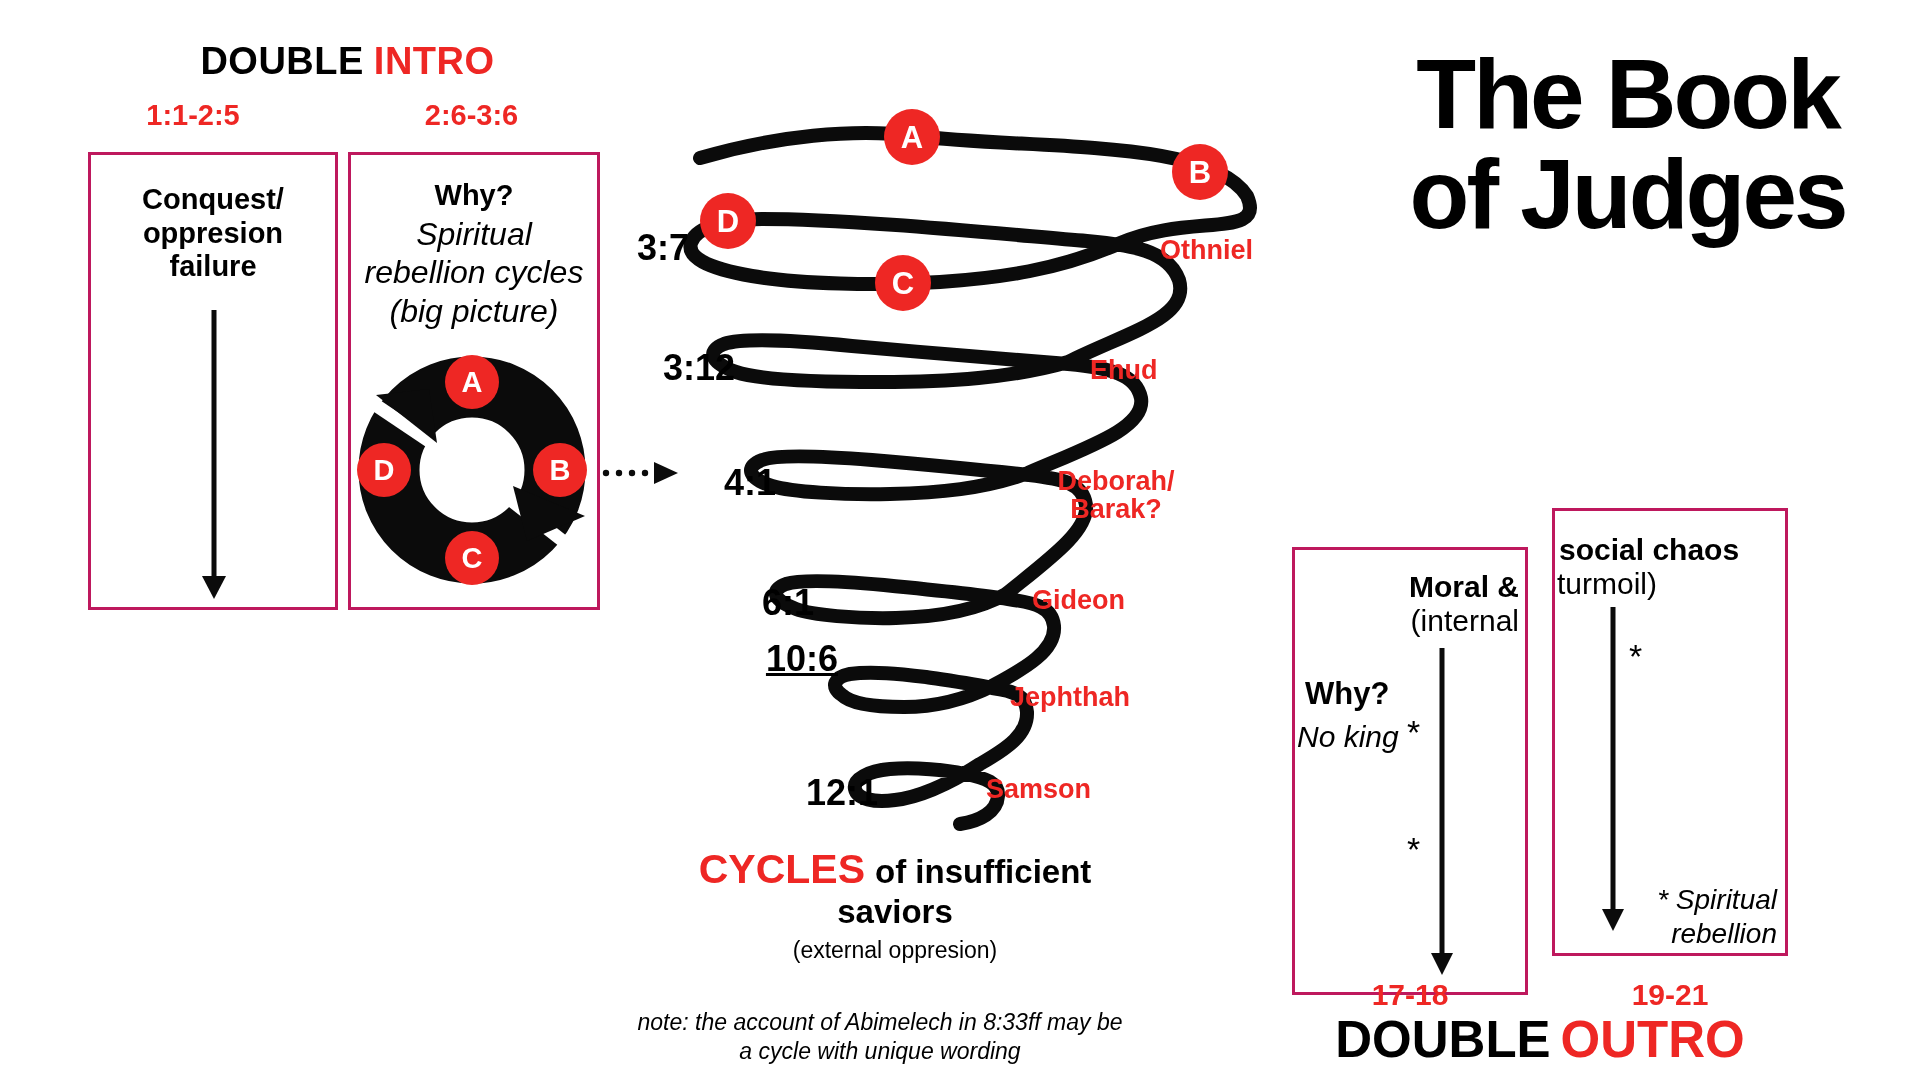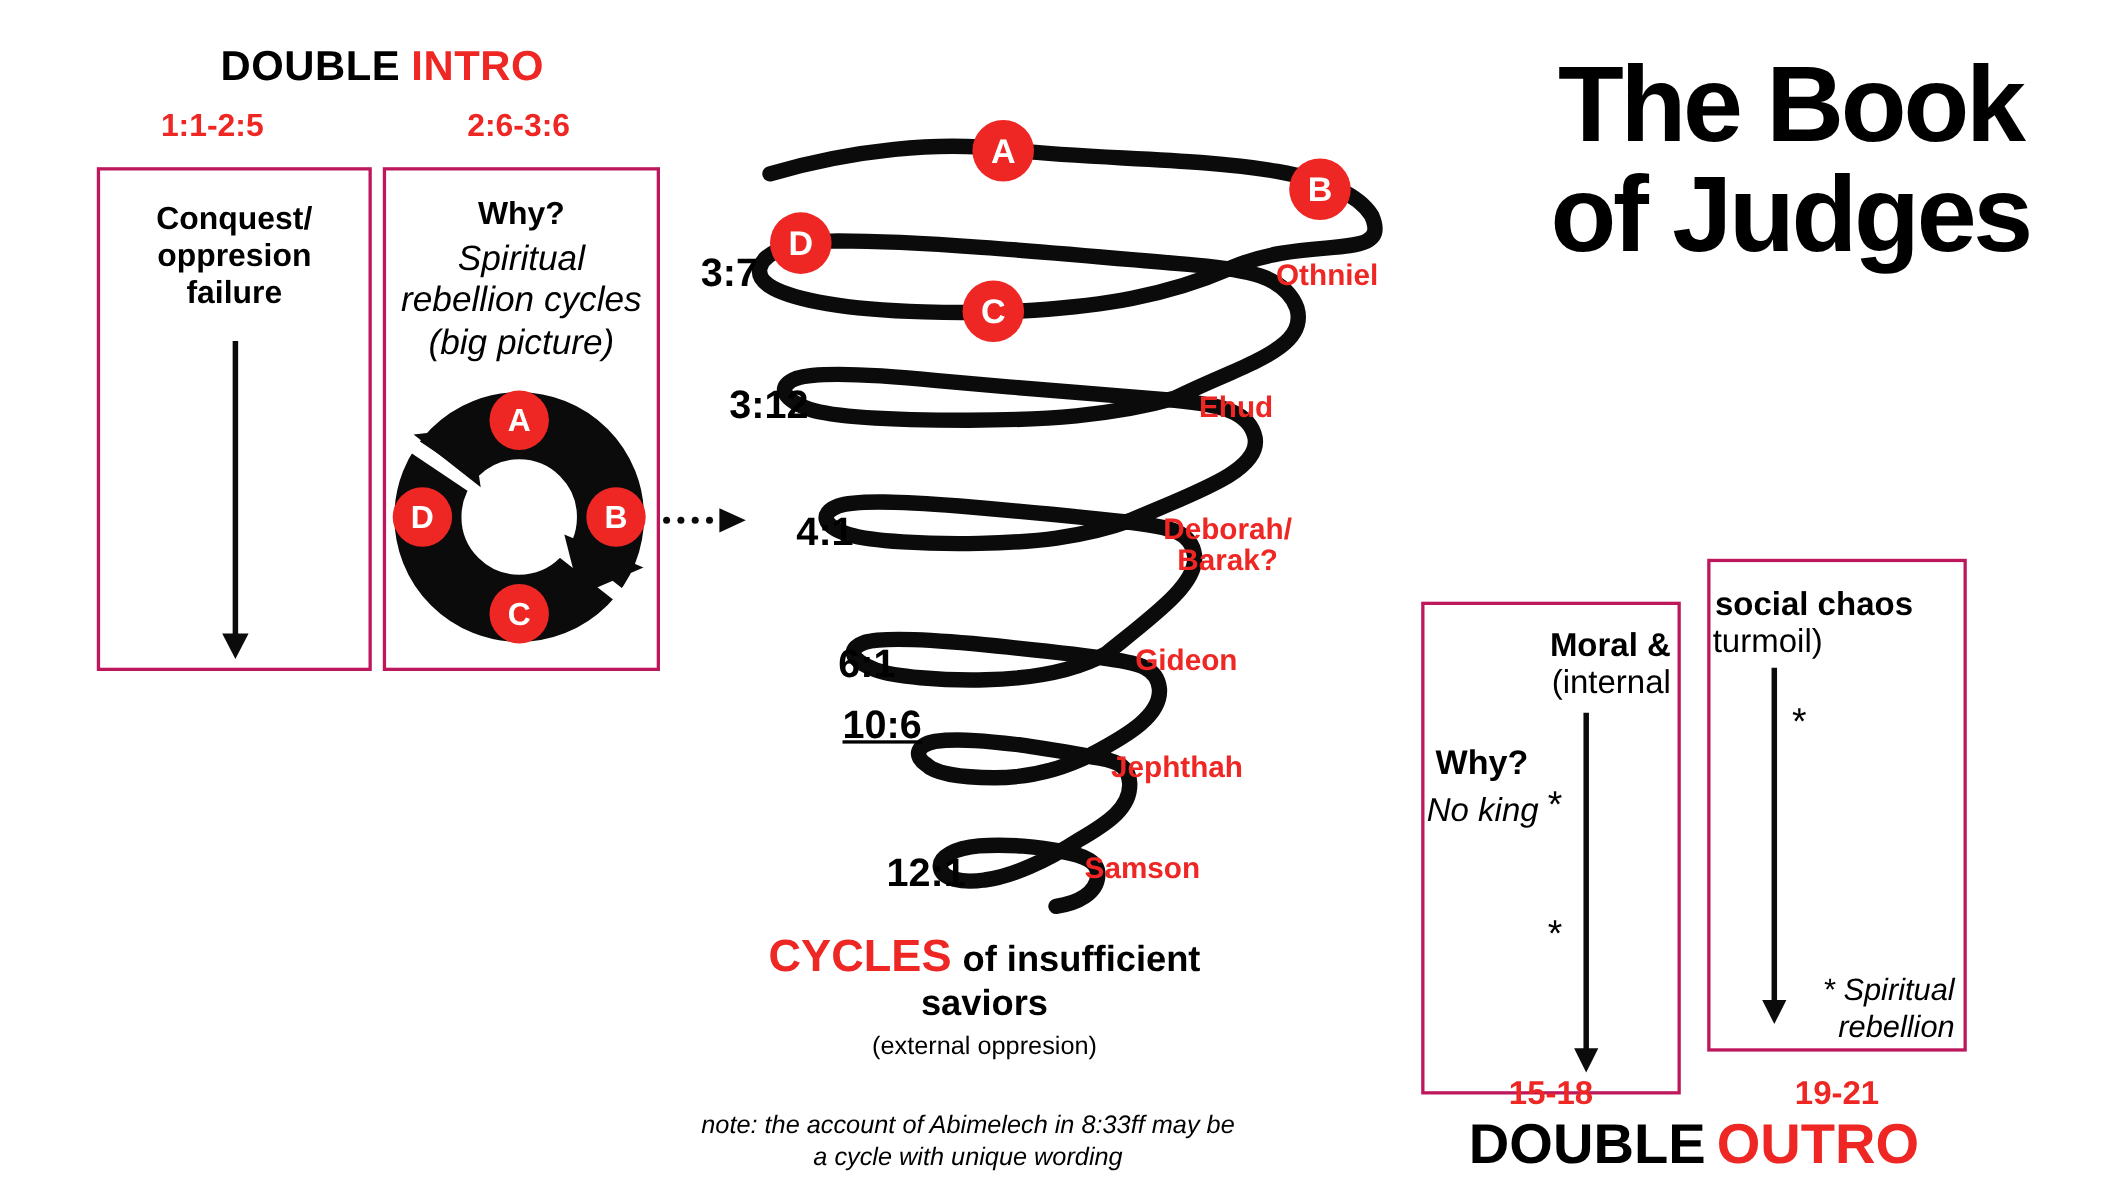--- a/index.html
+++ b/index.html
@@ -256,19 +256,19 @@
     <div class="ob-line" id="ob2-foot">
       <div>* Spiritual</div>
       <div>rebellion</div>
     </div>
     <svg class="overlay" width="230" height="442" viewBox="0 0 230 442">
       <line x1="58" y1="96" x2="58" y2="400" class="ink" stroke-width="5"></line>
       <polygon points="58,420 47,398 69,398" class="fill-ink"></polygon>
     </svg>
   </div>
 
-  <div class="abs ctr" id="outro-ref1">15-18</div>
+  <div class="abs ctr" id="outro-ref1">17-18</div>
   <div class="abs ctr" id="outro-ref2">19-21</div>
   <div class="abs ctr" id="outro-heading">
     <span class="gap-r">DOUBLE</span><span class="red">OUTRO</span>
   </div>
 
 </div>
 
 </body></html>

